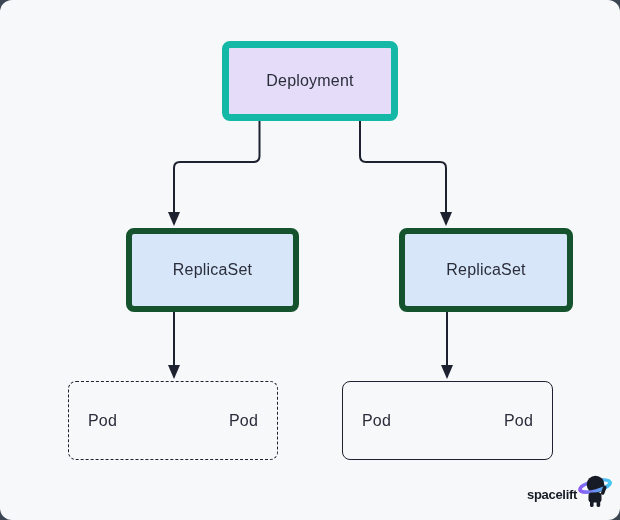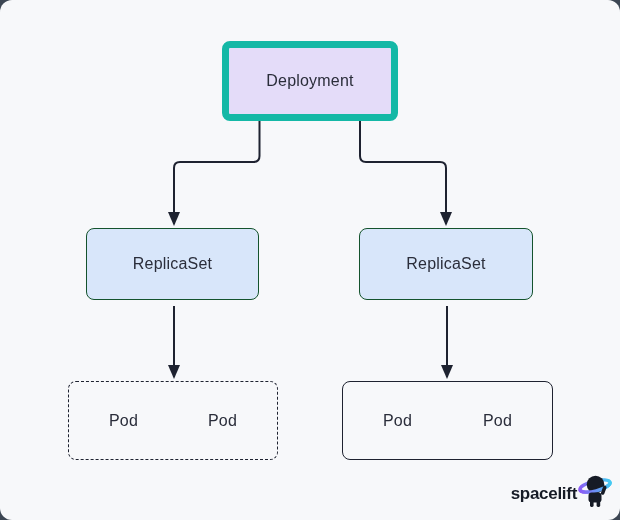--- a/index.html
+++ b/index.html
@@ -41,50 +41,50 @@
     color:var(--text);
     letter-spacing:0.2px;
   }
   .node-deployment{
     left:222px;top:41px;width:176px;height:80px;
     background:var(--deployment-fill);
     border:7px solid #14b8a6;
   }
   .node-replicaset{
     background:var(--replicaset-fill);
-    border:1px solid #14532d;
-    top:228px;height:72px;
+    border:6px solid #14532d;
+    top:228px;height:84px;margin-left:40px;
   }
   .node-replicaset.left{left:86px;width:173px;}
   .node-replicaset.right{left:359px;width:174px;}
   .pod-group{
     position:absolute;
     top:381px;height:79px;
     border-radius:8px;
     display:flex;align-items:center;justify-content:space-between;
-    padding:0 40px;
+    padding:0 19px;
     font-size:16px;
     color:var(--text);
     letter-spacing:0.2px;
   }
   .pod-group.dashed{
     left:68px;width:210px;
     border:1.5px dashed var(--line);
   }
   .pod-group.solid{
     left:342px;width:211px;
     border:1.5px solid var(--line);
   }
   .logo{
     position:absolute;
     right:8px;bottom:10px;
     display:flex;align-items:center;
   }
   .logo-text{
-    font-size:17px;
+    font-size:13px;
     font-weight:700;
     color:var(--ink);
     letter-spacing:-0.3px;
     margin-right:1px;
     position:relative;
     top:3px;
   }
   .logo-icon{display:block;}
 </style>
 </head>

